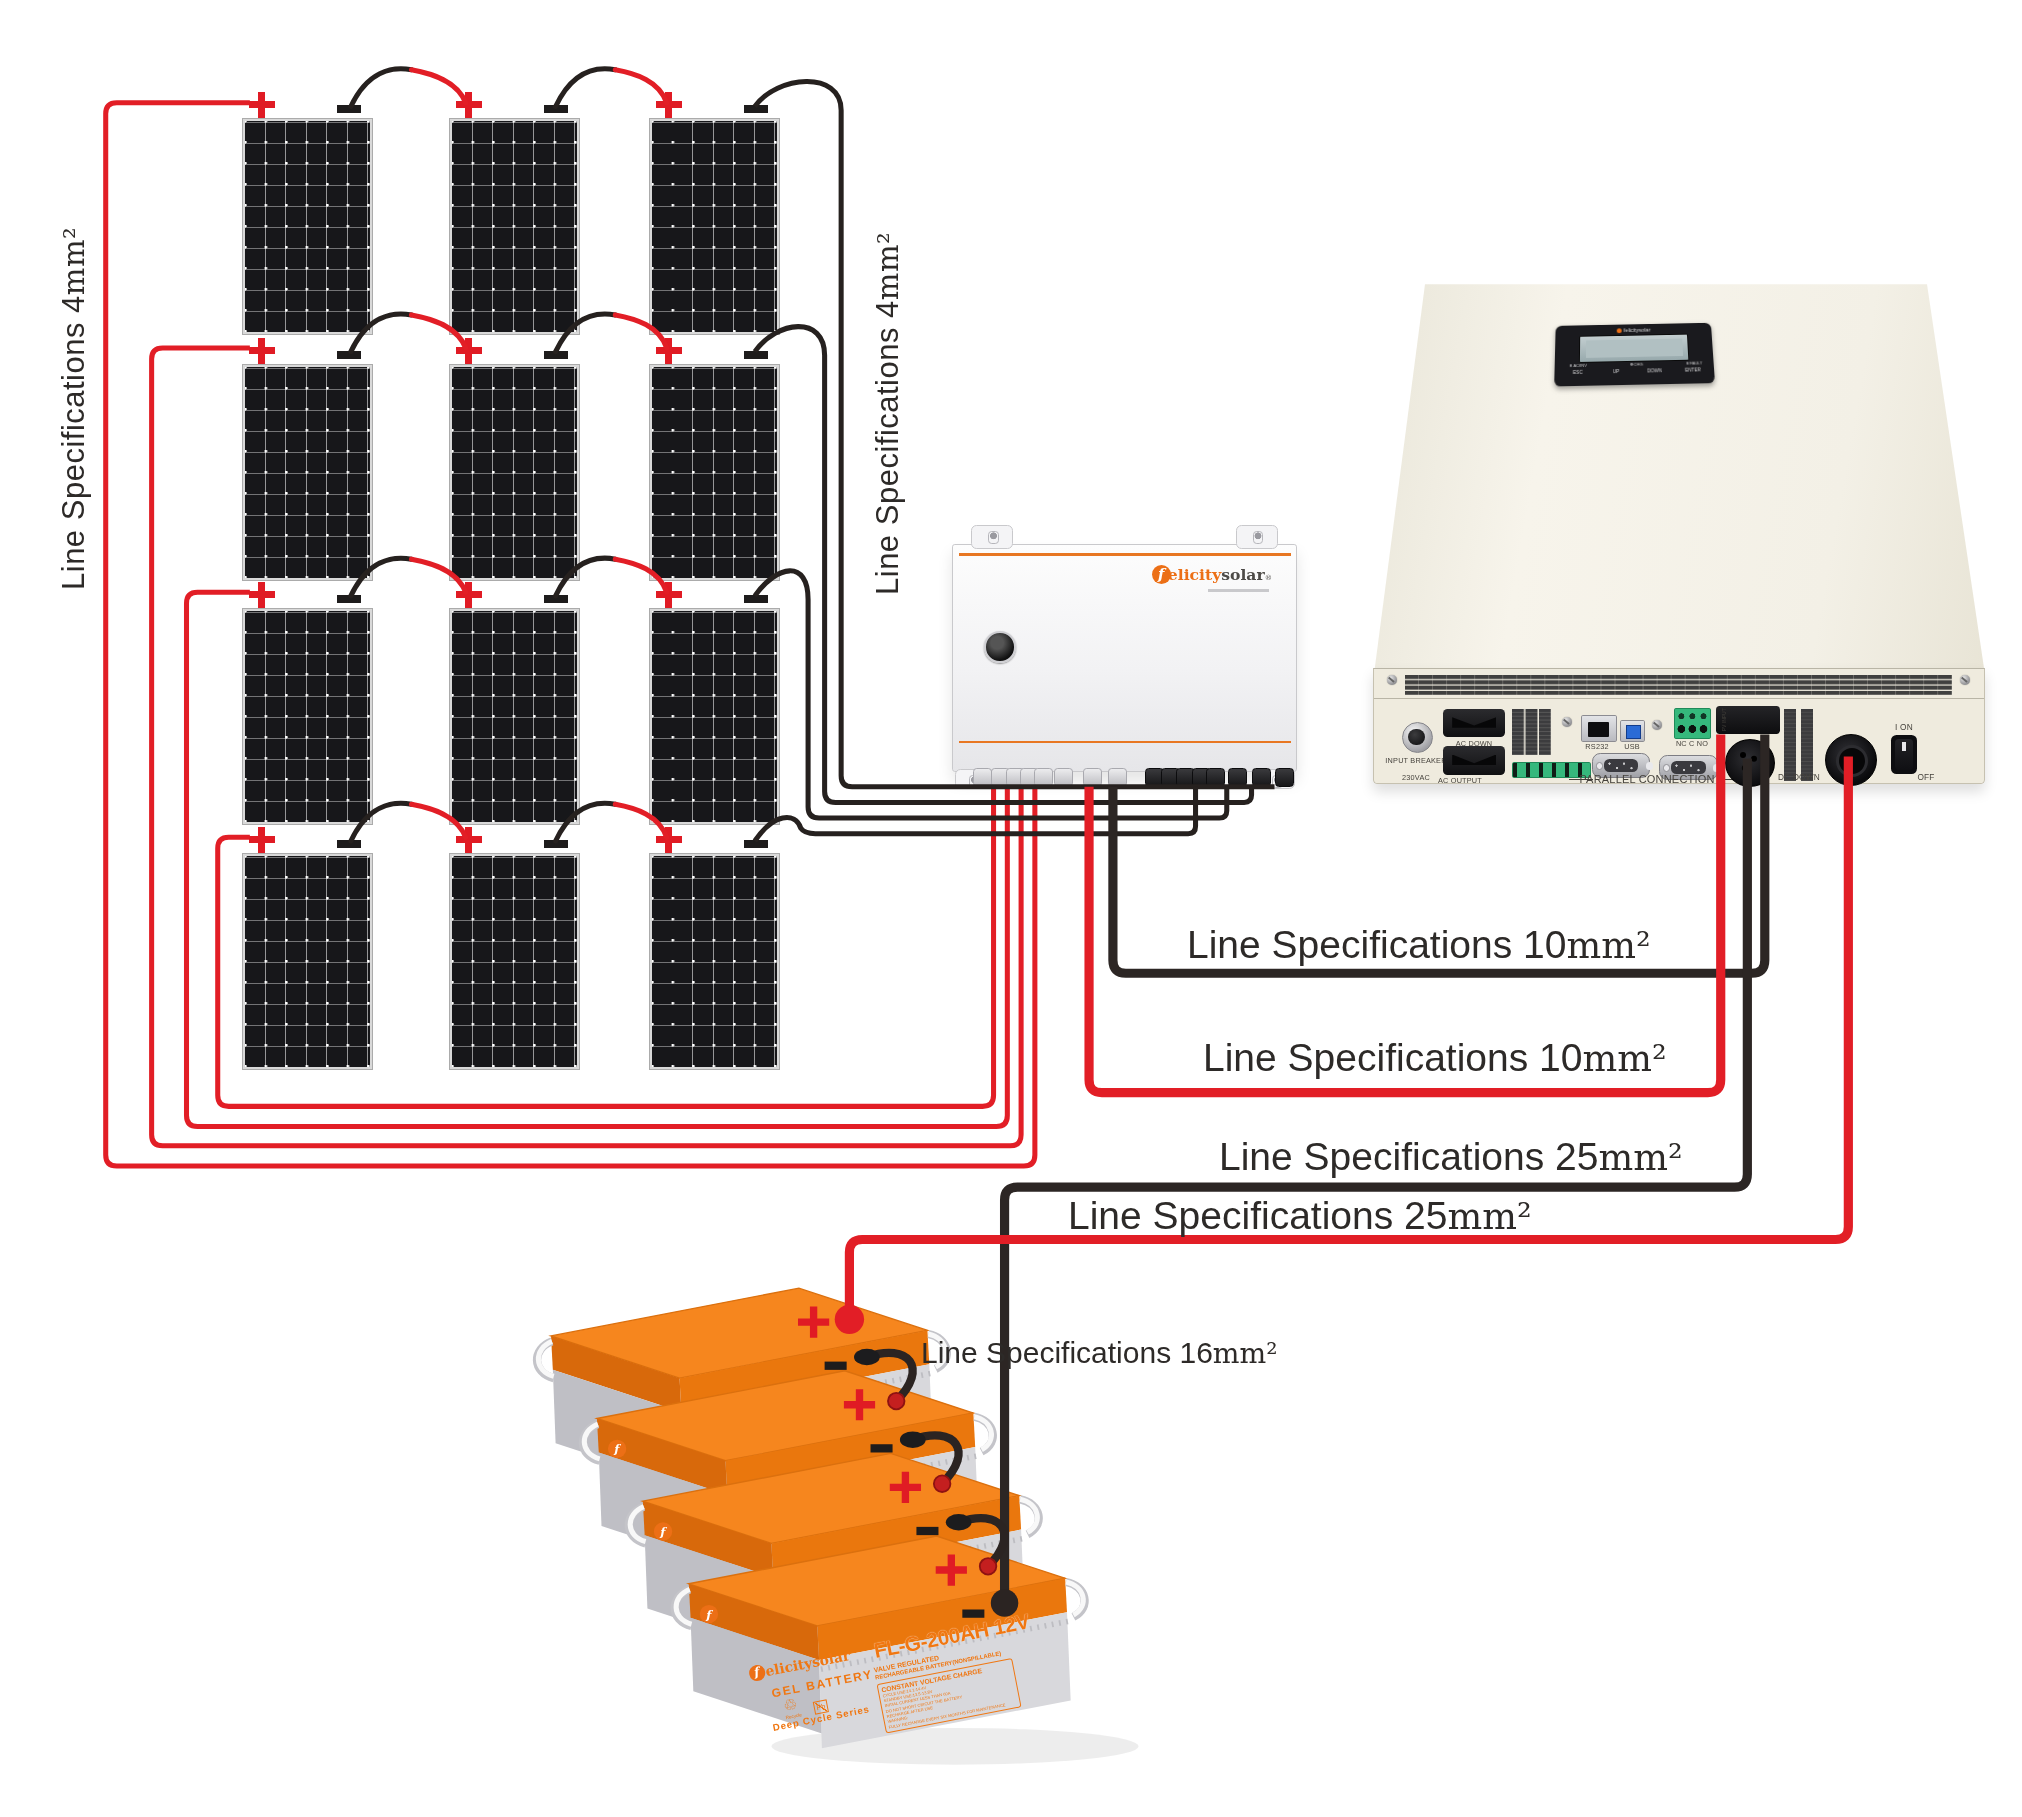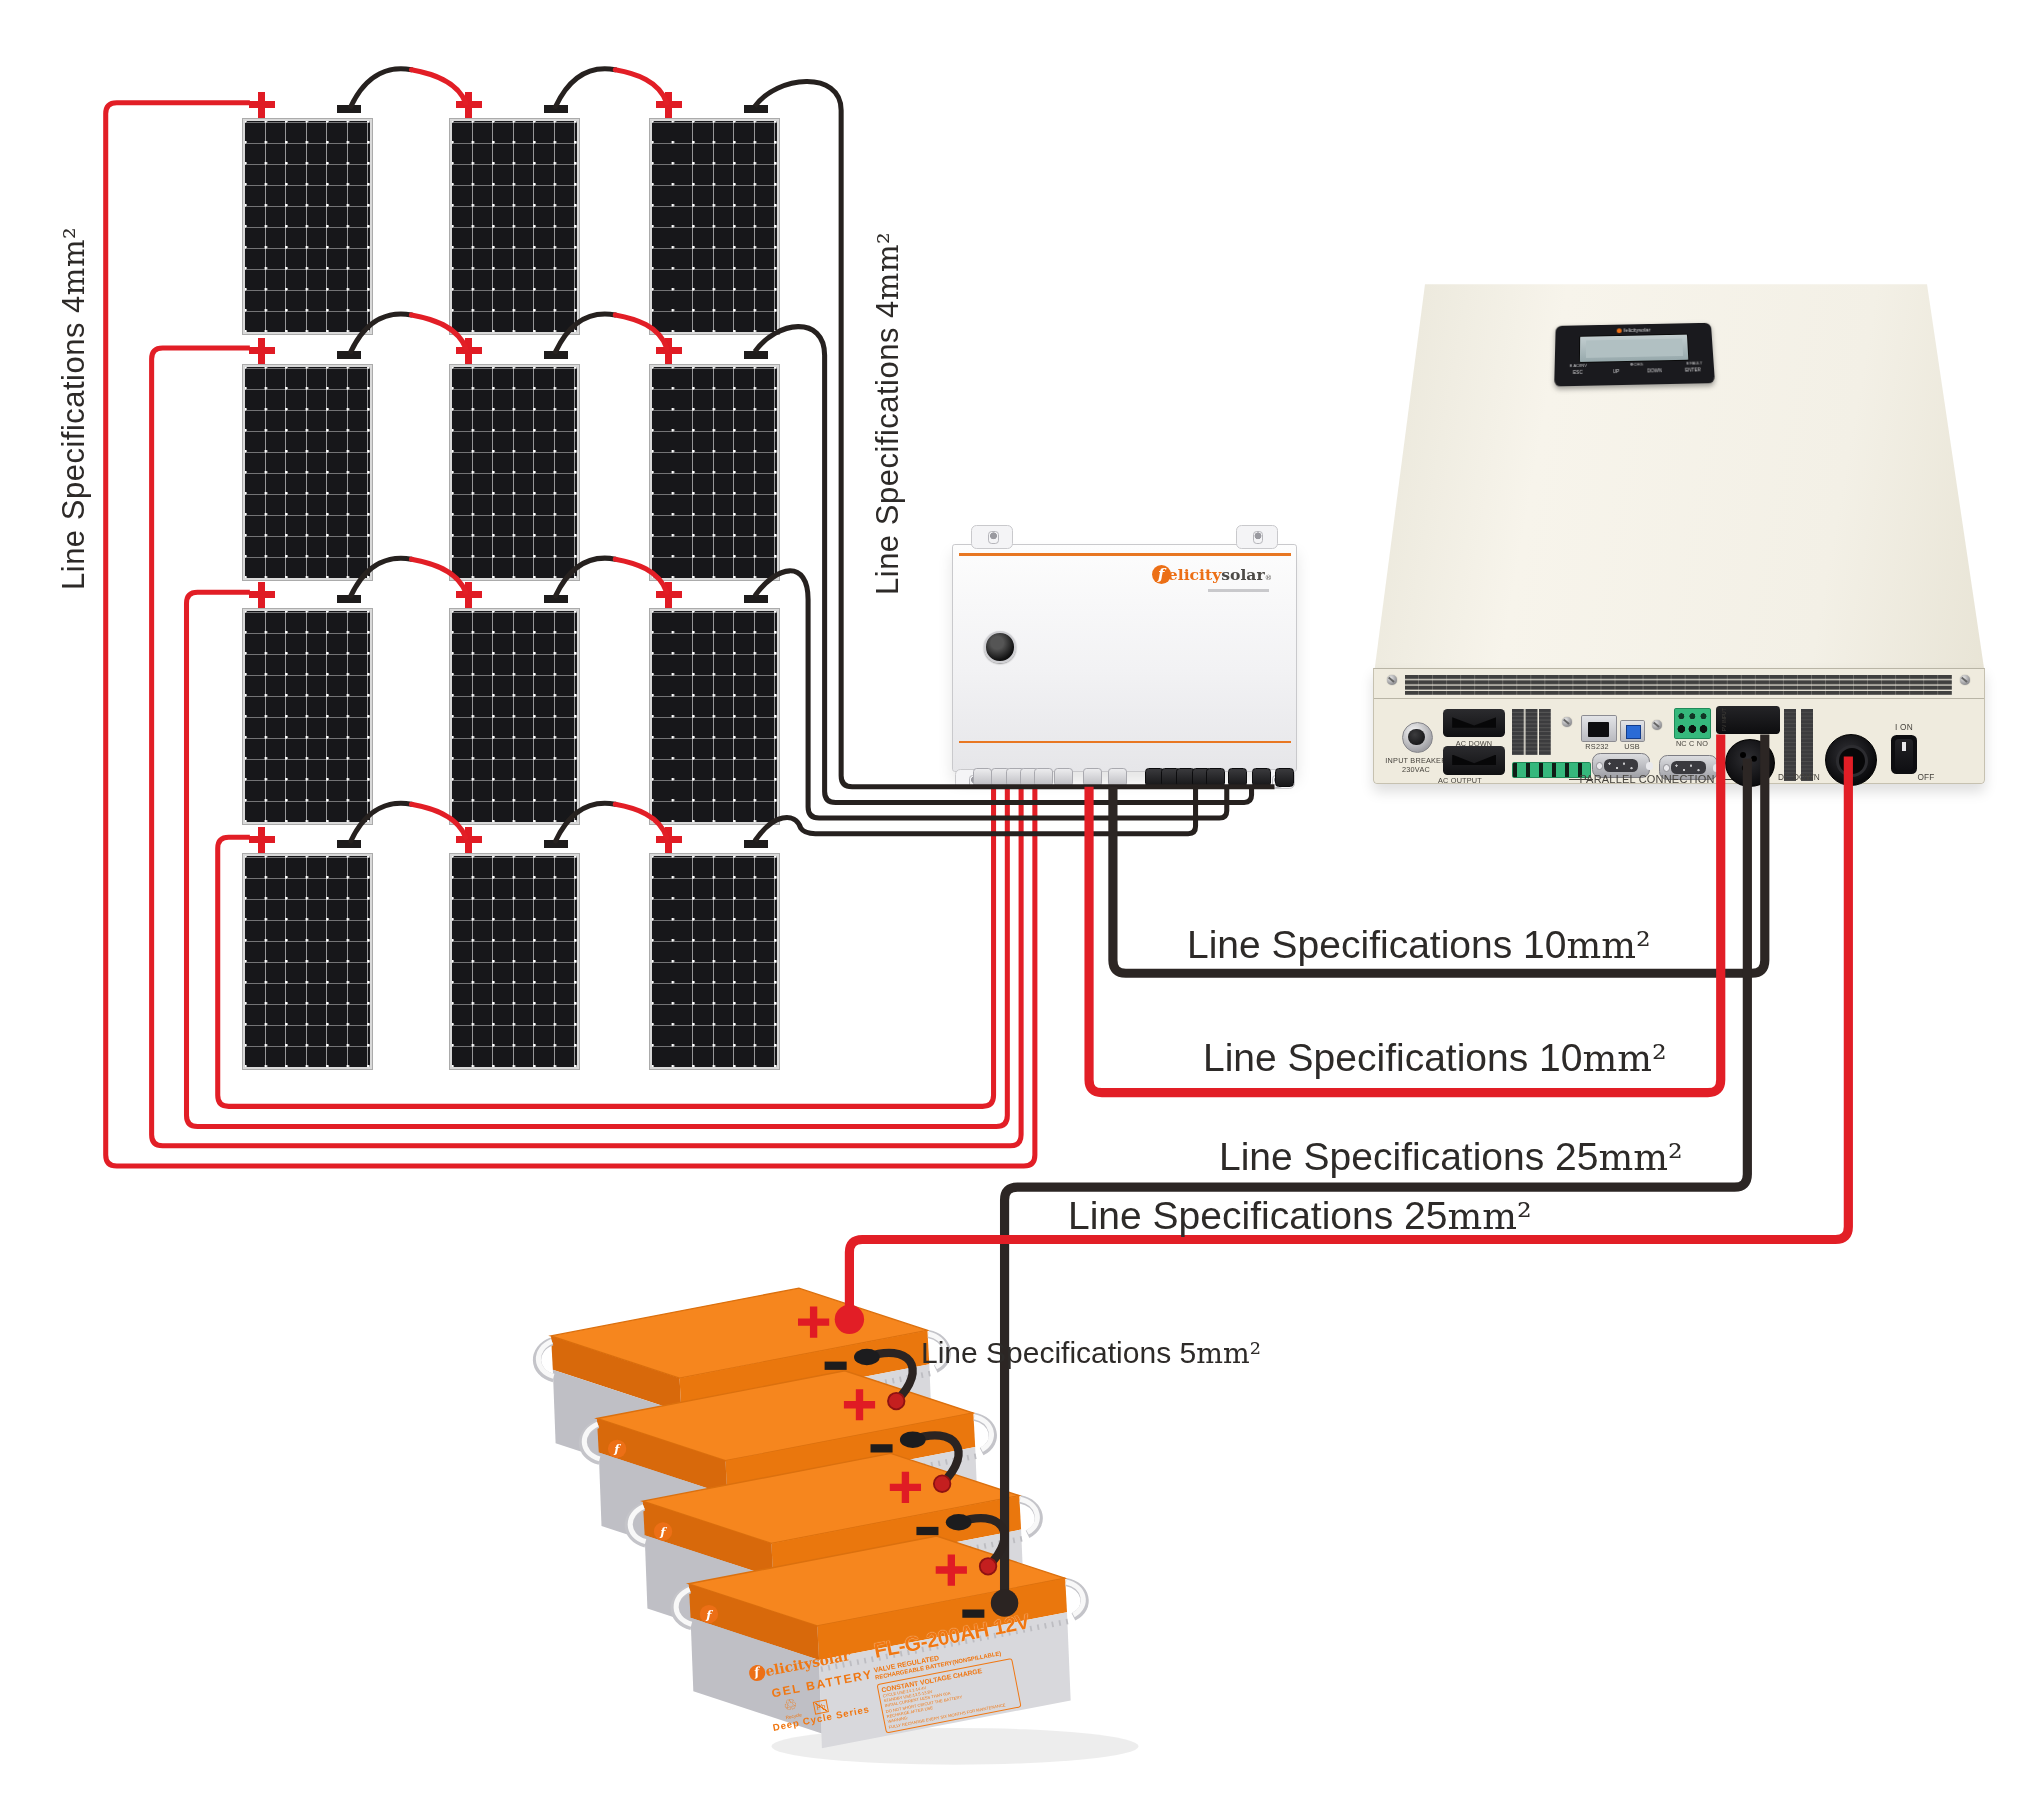--- a/index.html
+++ b/index.html
@@ -224,21 +224,21 @@
         <span class="b"><span class="k"></span><span>ENTER</span></span>
       </div>
     </div>
     <div class="inv-front">
       <div class="inv-vents"></div>
       <div class="screw" style="left:13px;top:5.5px"></div>
       <div class="screw" style="left:586px;top:5.5px"></div>
       <div class="inv-seam"></div>
       <div class="breaker"></div>
       <div class="plabel" style="left:42px;top:87px">INPUT BREAKER</div>
-      <div class="plabel" style="left:42px;top:96px">230VAC</div>
+      <div class="plabel" style="left:42px;top:104px">230VAC</div>
       <div class="acport" style="top:40px;height:27.5px"></div>
       <div class="plabel" style="left:100px;top:70px">AC DOWN</div>
       <div class="acport" style="top:77px;height:28.5px"></div>
       <div class="plabel" style="left:86px;top:107px">AC OUTPUT</div>
       <div class="ventcol" style="left:138px;top:40px;width:39px;height:46px"></div>
       <div class="green6"></div>
       <div class="screw" style="left:188px;top:48px"></div>
       <div class="rs232"></div>
       <div class="plabel" style="left:223px;top:73px">RS232</div>
       <div class="usb"></div>
@@ -366,21 +366,21 @@
     </g>
   </svg>
 
   <div class="vlabel toplayer" style="left:56px;top:590px"><span>Line Specifications 4</span><span class="u">mm²</span></div>
   <div class="vlabel toplayer" style="left:870px;top:595px"><span>Line Specifications 4</span><span class="u">mm²</span></div>
 
   <div class="wlabel toplayer" style="left:1187px;top:923px"><span>Line Specifications 10</span><span class="u">mm²</span></div>
   <div class="wlabel toplayer" style="left:1203px;top:1036px"><span>Line Specifications 10</span><span class="u">mm²</span></div>
   <div class="wlabel toplayer" style="left:1219px;top:1135px"><span>Line Specifications 25</span><span class="u">mm²</span></div>
   <div class="wlabel toplayer" style="left:1068px;top:1194px"><span>Line Specifications 25</span><span class="u">mm²</span></div>
-  <div class="wlabel small toplayer" style="left:921px;top:1336px"><span>Line Specifications 5</span><span class="u">mm²</span></div>
+  <div class="wlabel small toplayer" style="left:921px;top:1336px"><span>Line Specifications 16</span><span class="u">mm²</span></div>
 
   <div class="batlabels toplayer">
     <div class="bl b-logo" style="left:0;top:20px">
       <span class="b-f">f</span>
         <span class="b-rest">elicitysolar</span>
     </div>
     <div class="bl b-gel" style="left:18.4px;top:44px">GEL BATTERY</div>
     <div class="bl b-icons" style="left:27.5px;top:57px">
       <span>♲<span class="cap">Recycle</span></span>
       <span class="pb">Pb</span>

